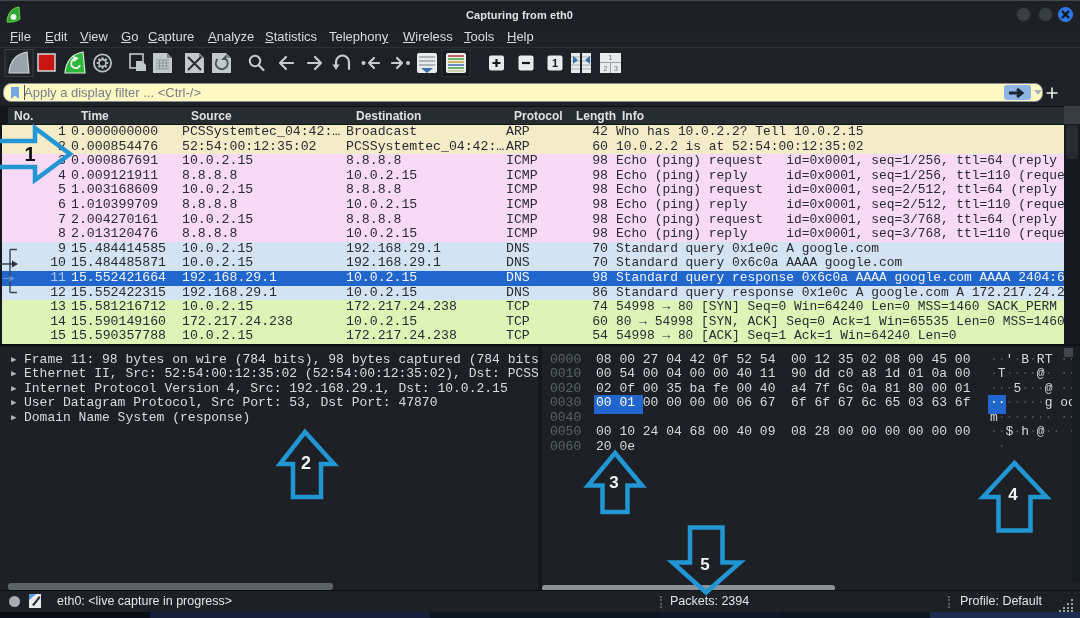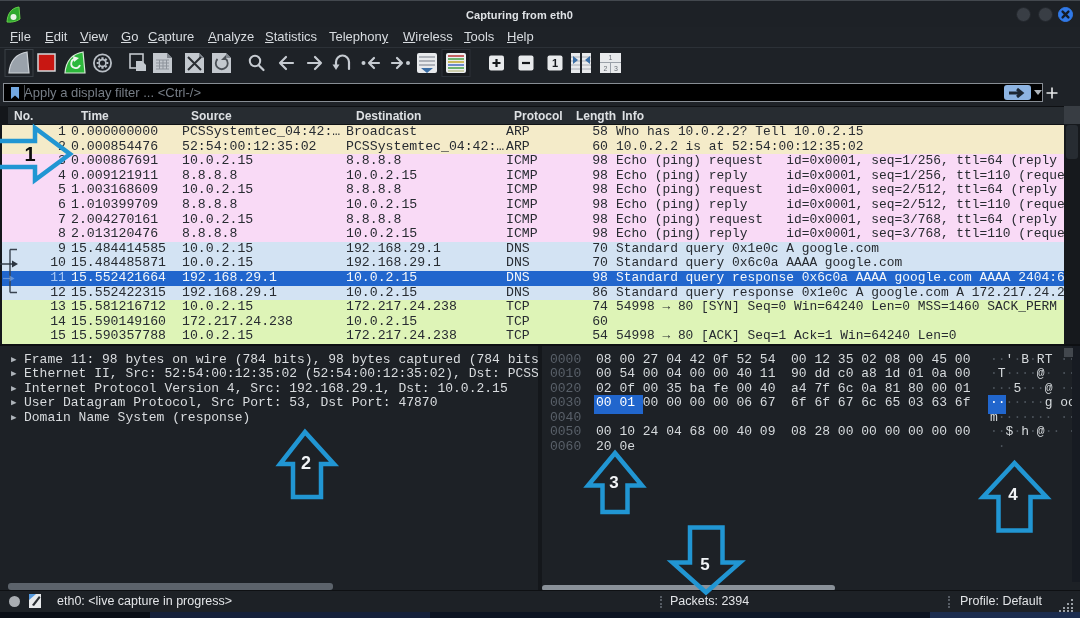--- a/index.html
+++ b/index.html
@@ -10,21 +10,21 @@
   #titlebar{position:absolute;left:0;top:0;width:1080px;height:27px;background:#1d2126;border-top:1px solid #43484e;box-sizing:border-box;padding-left:48px;}
   #title{position:absolute;left:0;top:0;width:1039px;text-align:center;font-size:11px;font-weight:bold;color:#dfe2e5;line-height:28px;letter-spacing:0.1px;}
   .winbtn{position:absolute;top:6px;width:15px;height:15px;border-radius:50%;background:#393e45;border:1px solid #23272c;box-sizing:border-box;}
   
   #menubar{position:absolute;left:0;top:27px;width:1080px;height:21px;color:#d8dce0;font-size:13px;}
   .mi{position:absolute;top:2px;}
   
   #toolbar{position:absolute;left:0;top:48px;width:1080px;height:31px;}
   
   #filterbar{position:absolute;left:0;top:79px;width:1080px;height:27px;}
-  #filterbox{position:absolute;left:3px;top:4px;width:1038px;height:17px;background:#000000;border:1px solid #878d94;border-radius:0;}
+  #filterbox{position:absolute;left:3px;top:4px;width:1038px;height:17px;background:#fef9c3;border:1px solid #878d94;border-radius:8px;}
   #fbookmark{position:absolute;left:1px;top:1px;width:19px;height:15px;border-right:1px solid #4a5057;}
   #fplaceholder{position:absolute;left:20px;top:0;font-size:13px;color:#767d86;line-height:17px;}
   #fapply{position:absolute;left:1000px;top:1px;width:27px;height:15px;background:#8db4e2;border-radius:3px;}
   #fcaret{position:absolute;left:1030px;top:6px;width:0;height:0;border-left:4px solid transparent;border-right:4px solid transparent;border-top:5px solid #aeb4ba;}
   
   #plist{position:absolute;left:0;top:106px;width:1080px;height:238px;background:#14171b;}
   #phead{position:absolute;left:8px;top:0;width:1080px;height:19px;background:#272c31;color:#dde0e3;font-size:12px;font-weight:bold;border-top:1px solid #0e1013;border-bottom:1px solid #101316;box-sizing:border-box;}
   .hc{position:absolute;top:2px;}
   .prow{position:absolute;left:2px;width:1062px;height:14.6px;font-size:13.2px;line-height:14.6px;color:#272b31;white-space:pre;overflow:hidden;}
   .prow span{position:absolute;top:0;}
@@ -198,34 +198,34 @@
     <div id="phead">
       <span class="hc" style="left:6px">No.</span>
       <span class="hc" style="left:73px">Time</span>
       <span class="hc" style="left:183px">Source</span>
       <span class="hc" style="left:348px">Destination</span>
       <span class="hc" style="left:506px">Protocol</span>
       <span class="hc" style="left:568px">Length</span>
       <span class="hc" style="left:614px">Info</span>
     </div>
     <div id="prows" class="mono">
-<div class="prow bg-arp" style="top:19.0px"><span class="no">1</span><span class="tm">0.000000000</span><span class="src">PCSSystemtec_04:42:…</span><span class="dst">Broadcast</span><span class="pr">ARP</span><span class="len">58</span><span class="inf">Who has 10.0.2.2? Tell 10.0.2.15</span></div>
+<div class="prow bg-arp" style="top:19.0px"><span class="no">1</span><span class="tm">0.000000000</span><span class="src">PCSSystemtec_04:42:…</span><span class="dst">Broadcast</span><span class="pr">ARP</span><span class="len">42</span><span class="inf">Who has 10.0.2.2? Tell 10.0.2.15</span></div>
 <div class="prow bg-arp" style="top:33.6px"><span class="no">2</span><span class="tm">0.000854476</span><span class="src">52:54:00:12:35:02</span><span class="dst">PCSSystemtec_04:42:…</span><span class="pr">ARP</span><span class="len">60</span><span class="inf">10.0.2.2 is at 52:54:00:12:35:02</span></div>
 <div class="prow bg-icmp" style="top:48.2px"><span class="no">3</span><span class="tm">0.000867691</span><span class="src">10.0.2.15</span><span class="dst">8.8.8.8</span><span class="pr">ICMP</span><span class="len">98</span><span class="inf">Echo (ping) request   id=0x0001, seq=1/256, ttl=64 (reply in 4)</span></div>
 <div class="prow bg-icmp" style="top:62.8px"><span class="no">4</span><span class="tm">0.009121911</span><span class="src">8.8.8.8</span><span class="dst">10.0.2.15</span><span class="pr">ICMP</span><span class="len">98</span><span class="inf">Echo (ping) reply     id=0x0001, seq=1/256, ttl=110 (request in</span></div>
 <div class="prow bg-icmp" style="top:77.4px"><span class="no">5</span><span class="tm">1.003168609</span><span class="src">10.0.2.15</span><span class="dst">8.8.8.8</span><span class="pr">ICMP</span><span class="len">98</span><span class="inf">Echo (ping) request   id=0x0001, seq=2/512, ttl=64 (reply in 6)</span></div>
 <div class="prow bg-icmp" style="top:92.0px"><span class="no">6</span><span class="tm">1.010399709</span><span class="src">8.8.8.8</span><span class="dst">10.0.2.15</span><span class="pr">ICMP</span><span class="len">98</span><span class="inf">Echo (ping) reply     id=0x0001, seq=2/512, ttl=110 (request in</span></div>
 <div class="prow bg-icmp" style="top:106.6px"><span class="no">7</span><span class="tm">2.004270161</span><span class="src">10.0.2.15</span><span class="dst">8.8.8.8</span><span class="pr">ICMP</span><span class="len">98</span><span class="inf">Echo (ping) request   id=0x0001, seq=3/768, ttl=64 (reply in 8)</span></div>
 <div class="prow bg-icmp" style="top:121.2px"><span class="no">8</span><span class="tm">2.013120476</span><span class="src">8.8.8.8</span><span class="dst">10.0.2.15</span><span class="pr">ICMP</span><span class="len">98</span><span class="inf">Echo (ping) reply     id=0x0001, seq=3/768, ttl=110 (request in</span></div>
 <div class="prow bg-dns" style="top:135.8px"><span class="no">9</span><span class="tm">15.484414585</span><span class="src">10.0.2.15</span><span class="dst">192.168.29.1</span><span class="pr">DNS</span><span class="len">70</span><span class="inf">Standard query 0x1e0c A google.com</span></div>
 <div class="prow bg-dns" style="top:150.4px"><span class="no">10</span><span class="tm">15.484485871</span><span class="src">10.0.2.15</span><span class="dst">192.168.29.1</span><span class="pr">DNS</span><span class="len">70</span><span class="inf">Standard query 0x6c0a AAAA google.com</span></div>
 <div class="prow bg-sel" style="top:165.0px"><span class="no">11</span><span class="tm">15.552421664</span><span class="src">192.168.29.1</span><span class="dst">10.0.2.15</span><span class="pr">DNS</span><span class="len">98</span><span class="inf">Standard query response 0x6c0a AAAA google.com AAAA 2404:6800:</span></div>
 <div class="prow bg-dns" style="top:179.6px"><span class="no">12</span><span class="tm">15.552422315</span><span class="src">192.168.29.1</span><span class="dst">10.0.2.15</span><span class="pr">DNS</span><span class="len">86</span><span class="inf">Standard query response 0x1e0c A google.com A 172.217.24.238</span></div>
 <div class="prow bg-tcp" style="top:194.2px"><span class="no">13</span><span class="tm">15.581216712</span><span class="src">10.0.2.15</span><span class="dst">172.217.24.238</span><span class="pr">TCP</span><span class="len">74</span><span class="inf">54998 → 80 [SYN] Seq=0 Win=64240 Len=0 MSS=1460 SACK_PERM TSv</span></div>
-<div class="prow bg-tcp" style="top:208.8px"><span class="no">14</span><span class="tm">15.590149160</span><span class="src">172.217.24.238</span><span class="dst">10.0.2.15</span><span class="pr">TCP</span><span class="len">60</span></div>
+<div class="prow bg-tcp" style="top:208.8px"><span class="no">14</span><span class="tm">15.590149160</span><span class="src">172.217.24.238</span><span class="dst">10.0.2.15</span><span class="pr">TCP</span><span class="len">60</span><span class="inf">80 → 54998 [SYN, ACK] Seq=0 Ack=1 Win=65535 Len=0 MSS=1460</span></div>
 <div class="prow bg-tcp" style="top:223.4px"><span class="no">15</span><span class="tm">15.590357788</span><span class="src">10.0.2.15</span><span class="dst">172.217.24.238</span><span class="pr">TCP</span><span class="len">54</span><span class="inf">54998 → 80 [ACK] Seq=1 Ack=1 Win=64240 Len=0</span></div>
 <svg style="position:absolute;left:0;top:0" width="24" height="238" viewBox="0 0 24 238">
 <path d="M10 143.5 H17 M10 143.5 V186.5 M10 186.5 H17" stroke="#39434f" stroke-width="1.4" fill="none"></path>
 <path d="M0 158 H13" stroke="#2c3540" stroke-width="1.4"></path>
 <path d="M12 154.5 L18 158 L12 161.5 Z" fill="#2c3540"></path>
 <path d="M3 172.5 H10" stroke="#8fb2e2" stroke-width="1.2" opacity="0.6"></path>
 <path d="M9.5 169.5 L14.5 172.5 L9.5 175.5 Z" fill="#8fb2e2" opacity="0.6"></path>
 </svg>
 </div>
     <div id="plscroll">

